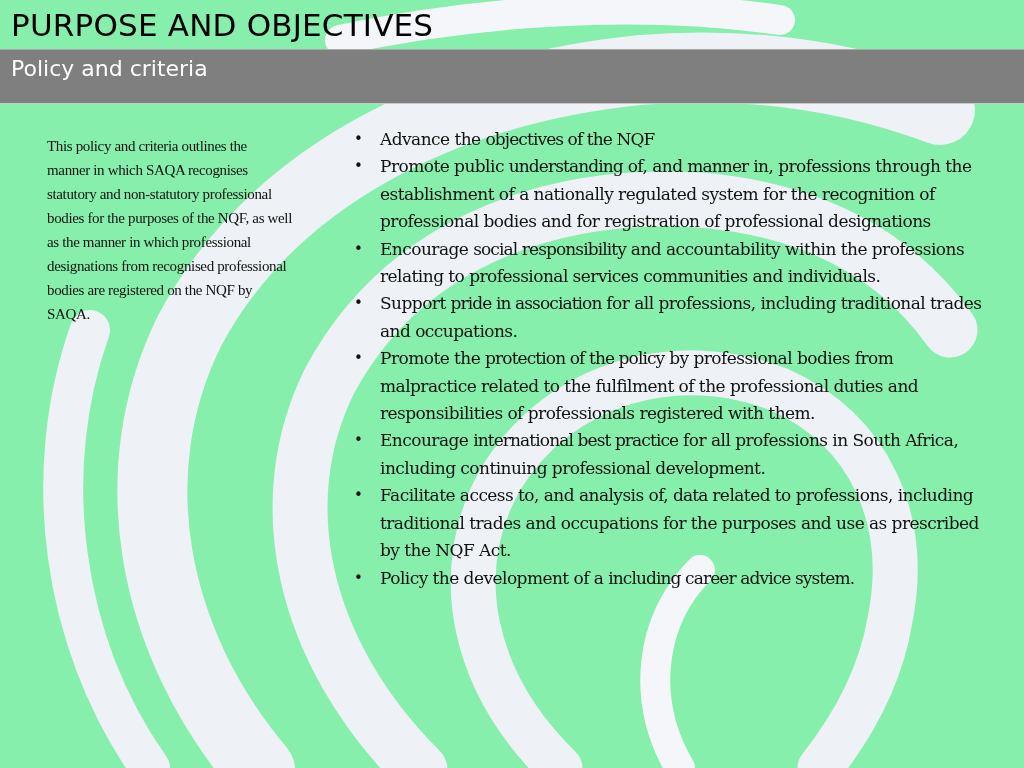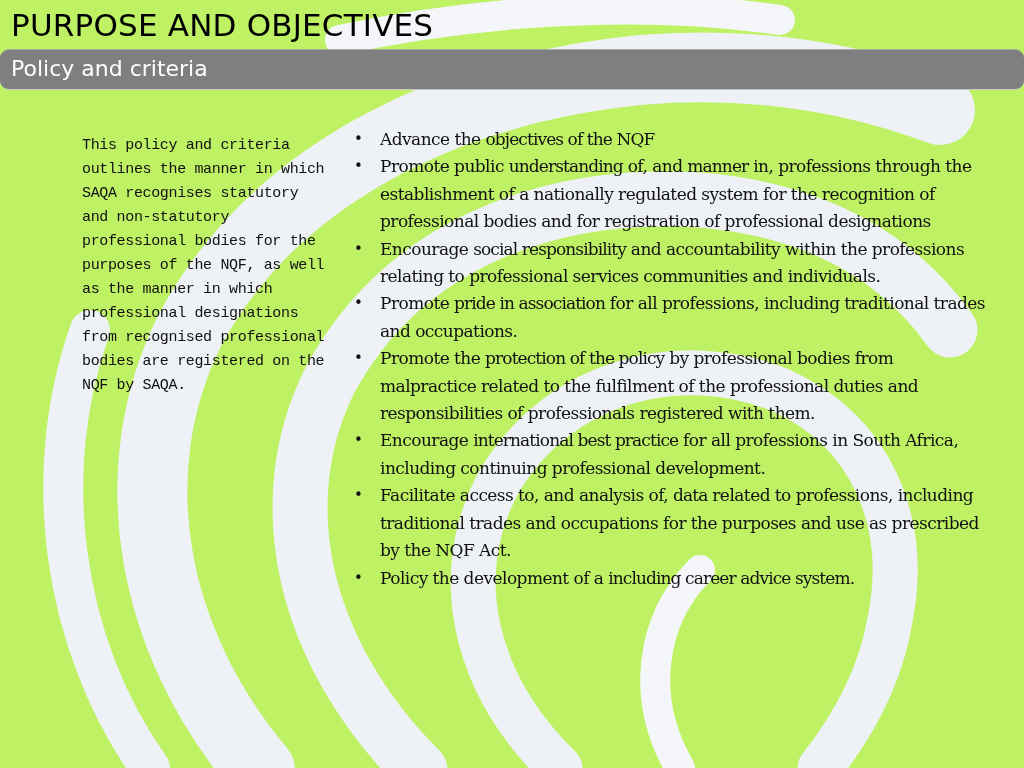--- a/index.html
+++ b/index.html
@@ -7,21 +7,21 @@
     padding: 0;
     width: 1024px;
     height: 768px;
     overflow: hidden;
     background: #ffffff;
   }
   .slide {
     position: relative;
     width: 1024px;
     height: 768px;
-    background: #bef264;
+    background: #86efac;
     overflow: hidden;
   }
   .watermark {
     position: absolute;
     left: 0;
     top: 0;
     width: 1024px;
     height: 768px;
     z-index: 0;
     pointer-events: none;
@@ -37,44 +37,43 @@
     line-height: 42px;
     color: #000000;
     letter-spacing: 0.2px;
     z-index: 2;
   }
   .subtitle-bar {
     position: absolute;
     left: 0;
     top: 49px;
     width: 1024px;
-    height: 41px;
+    height: 55px;
     background: #7f7f7f;
     border-top: 1px solid #a8a8a8;
     border-bottom: 1px solid #c8c8c8;
     box-sizing: border-box;
     z-index: 2;
-    border-radius: 9px;
   }
   .subtitle {
     position: absolute;
     left: 11px;
     top: 5px;
     font-family: "DejaVu Sans", sans-serif;
     font-size: 22px;
     line-height: 28px;
     color: #ffffff;
   }
   .intro {
     position: absolute;
-    left: 82px;
+    left: 47px;
     top: 134px;
     width: 245px;
     margin: 0;
-    font-family: Liberation Mono, monospace;
+    font-family: Liberation Serif, serif;
     font-size: 15px;
     line-height: 24px;
     color: #111111;
     z-index: 2;
     letter-spacing: -0.35px;
   }
   .objectives {
     position: absolute;
     left: 354px;
     top: 126px;
@@ -140,21 +139,21 @@
     <li>
       <span class="bullet">•</span>
       <span>Promote public </span><b>understanding</b><span> of, and </span><b>manner</b><span> in, professions through the establishment of a nationally regulated system for the recognition of professional bodies and for registration of professional designations</span>
     </li>
     <li>
       <span class="bullet">•</span>
       <span>Encourage </span><b>social responsibility</b><span> and accountability within the professions relating to professional services communities and individuals.</span>
     </li>
     <li>
       <span class="bullet">•</span>
-      <span>Promote </span><b>pride in association</b><span> for all professions, including traditional trades and occupations.</span>
+      <span>Support </span><b>pride in association</b><span> for all professions, including traditional trades and occupations.</span>
     </li>
     <li>
       <span class="bullet">•</span>
       <span>Promote the </span><b>protection of the policy</b><span> by professional bodies from malpractice related to the fulfilment of the professional duties and responsibilities of professionals registered with them.</span>
     </li>
     <li>
       <span class="bullet">•</span>
       <span>Encourage </span><b>international best practice</b><span> for all professions in South Africa, including continuing professional development.</span>
     </li>
     <li>

